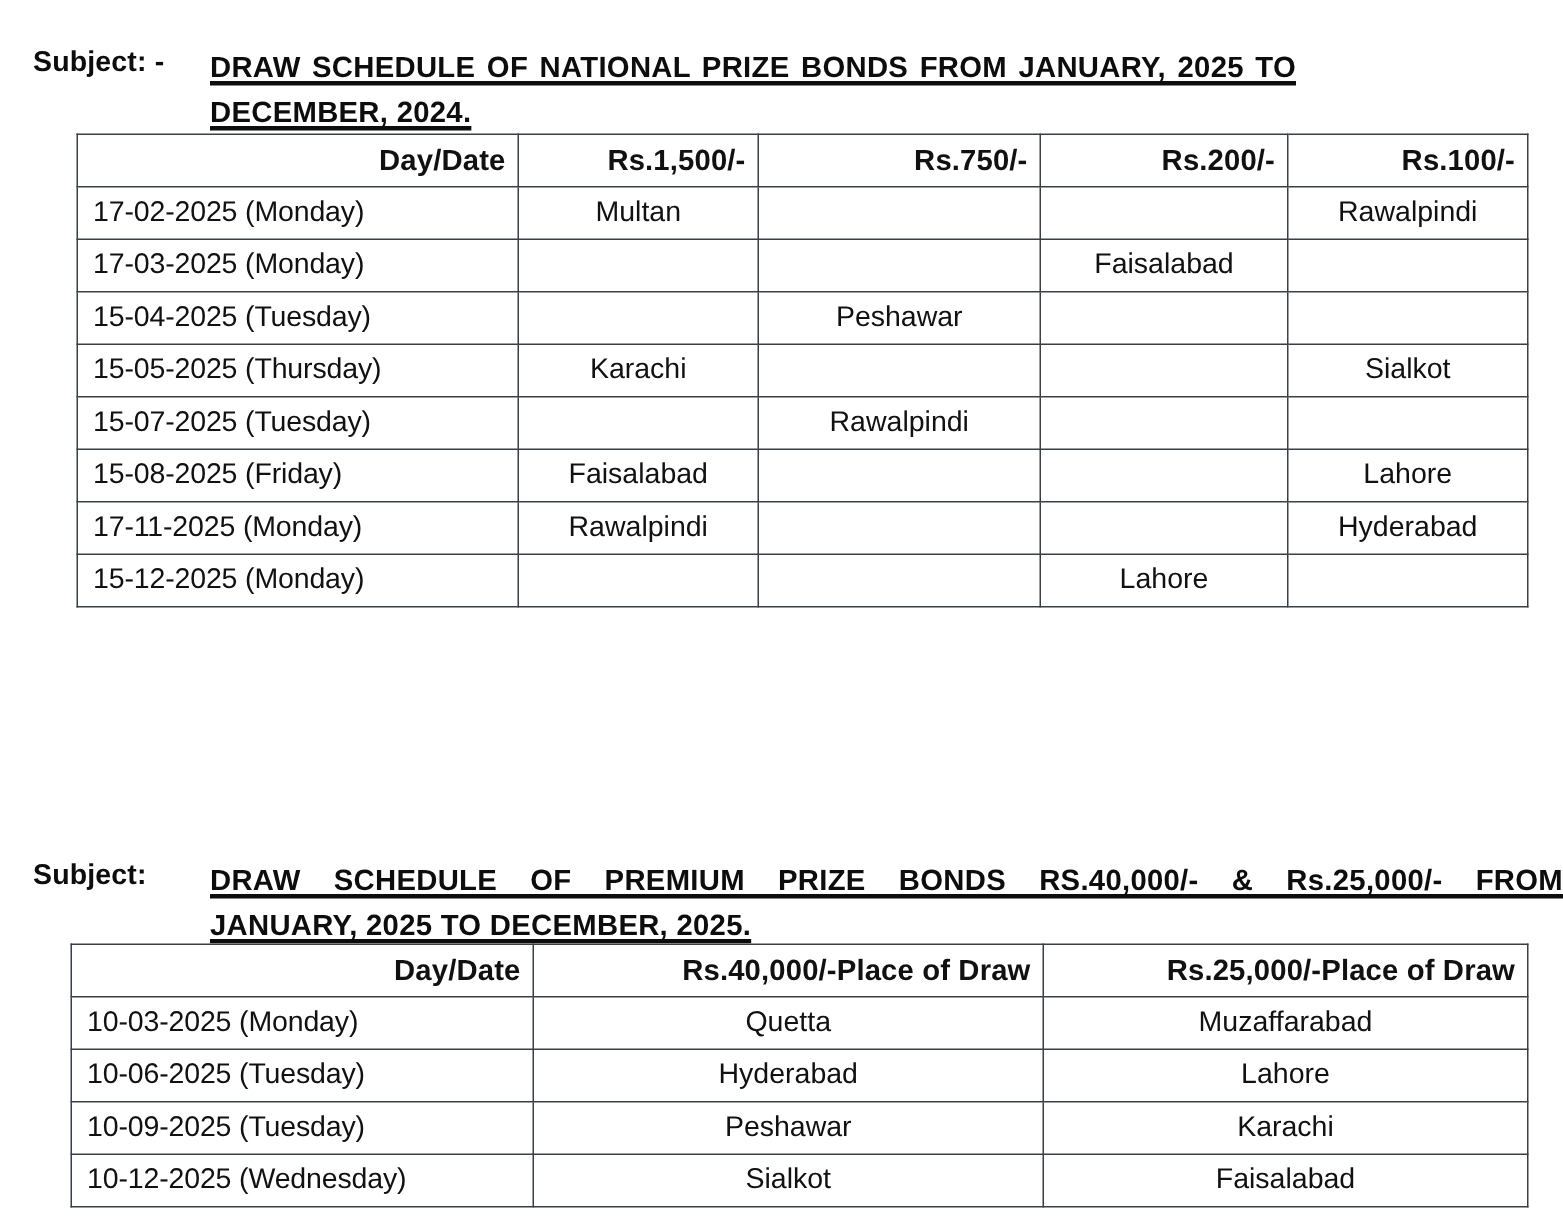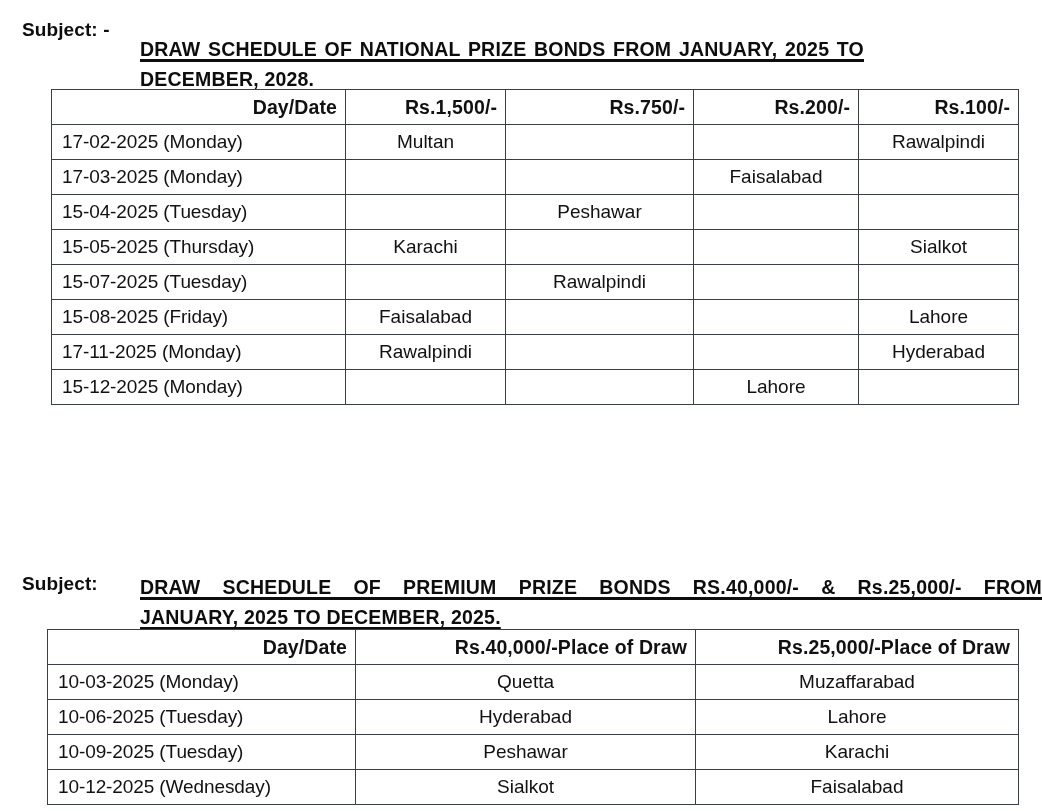--- a/index.html
+++ b/index.html
@@ -68,21 +68,21 @@
     text-underline-offset: 3px;
     text-decoration-thickness: 2.5px;
   }
   .subject-text .ln.justify {
     text-align: justify;
     text-align-last: justify;
   }
 
   #subject-1 { padding: 14px 0 0 22px; }
   #subject-1 .subject-label { width: 118px; }
-  #subject-1 .subject-text { width: 882px; margin-top: 16px; }
+  #subject-1 .subject-text { width: 882px; }
 
   #subject-2 { padding: 14px 0 0 22px; }
   #subject-2 .subject-label { width: 118px; }
   #subject-2 .subject-text { width: 882px; }
 
   
   table.sched {
     border-collapse: collapse;
     table-layout: fixed;
     background: #fff;
@@ -138,40 +138,40 @@
 
   #subject-2-wrap {
     position: absolute;
     left: 0;
     top: 558px;
     width: 1042px;
   }
   #subject-1-wrap {
     position: absolute;
     left: 0;
-    top: 4px;
+    top: 16px;
     width: 864px;
   }
 </style>
 </head>
 <body>
 
 <div id="watermark">
   <div class="wm-line1">NATIONAL</div>
   <div class="wm-line2">SAVINGS</div>
 </div>
 
 <div class="page">
 
   <div id="subject-1-wrap">
     <div class="subject-block" id="subject-1">
       <div class="subject-label">Subject: -</div>
       <div class="subject-text">
         <span class="ln justify">DRAW SCHEDULE OF NATIONAL PRIZE BONDS FROM JANUARY, 2025 TO</span>
-        <span class="ln">DECEMBER, 2028.</span>
+        <span class="ln">DECEMBER, 2024.</span>
       </div>
     </div>
   </div>
 
   <table class="sched" id="table-national">
     <colgroup>
       <col class="c-date">
         <col class="c-1500">
         <col class="c-750">
         <col class="c-200">

